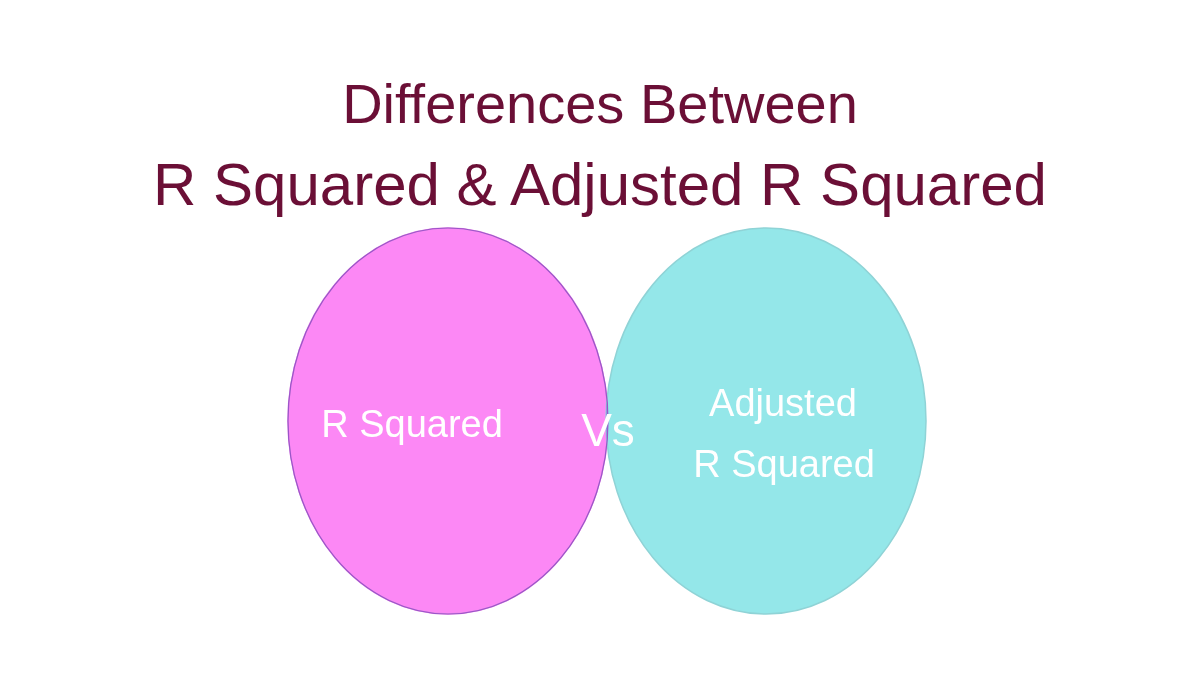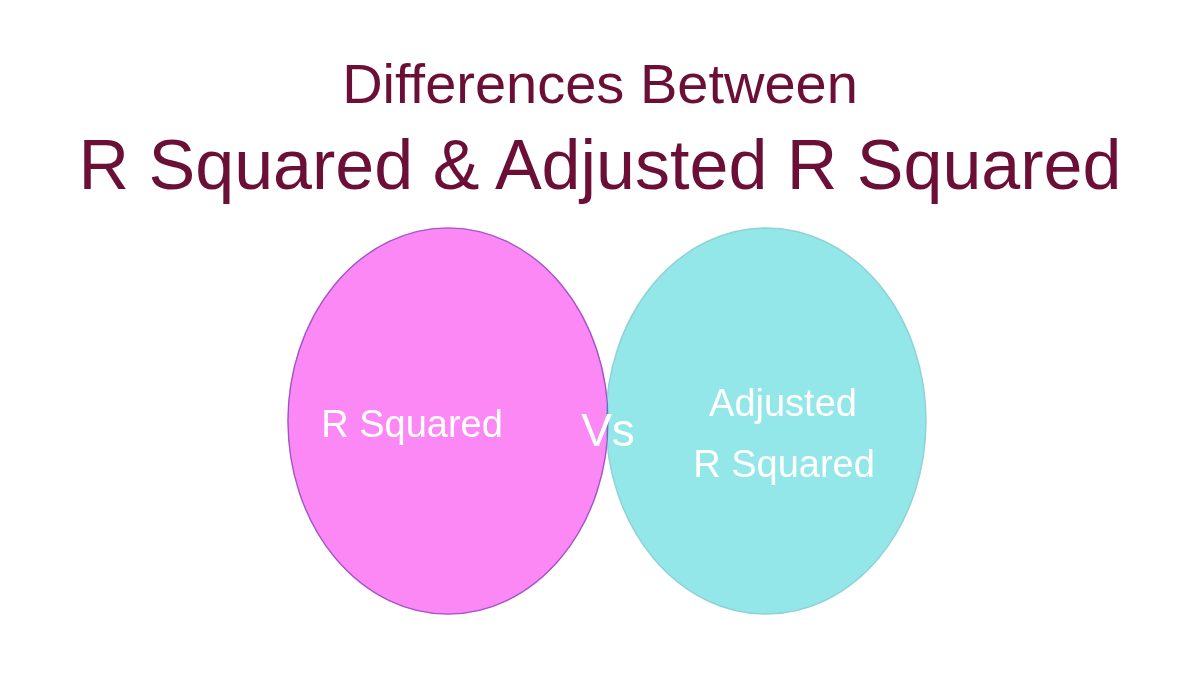--- a/index.html
+++ b/index.html
@@ -1,19 +1,19 @@
 <!DOCTYPE html>
 <html><head>
 <meta charset="utf-8">
 <style>
   html, body { margin:0; padding:0; background:#ffffff; }
   body { width:1200px; height:675px; position:relative; overflow:hidden; font-family:"DejaVu Sans", sans-serif; }
-  .title { position:absolute; left:0; width:1200px; text-align:center; color:#6b0f36; font-family:"Liberation Sans", sans-serif; font-weight:normal; letter-spacing:0px; }
+  .title { position:absolute; left:0; width:1200px; text-align:center; color:#6b0f36; font-family:"Liberation Sans", sans-serif; font-weight:normal; letter-spacing:0px;margin-top:20px; }
   .t1 { top:52px; font-size:56px; line-height:64px; }
-  .t2 { top:132px; font-size:70px; line-height:66px; }
+  .t2 { top:132px; font-size:60px; line-height:66px; }
   svg.venn { position:absolute; left:0; top:0; }
   .lbl { font-family:"Liberation Sans", sans-serif; fill:#ffffff; }
 </style>
 </head>
 <body>
 
 <div class="title t1">Differences Between</div>
 <div class="title t2">R Squared &amp; Adjusted R Squared</div>
 
 <svg class="venn" width="1200" height="675">

